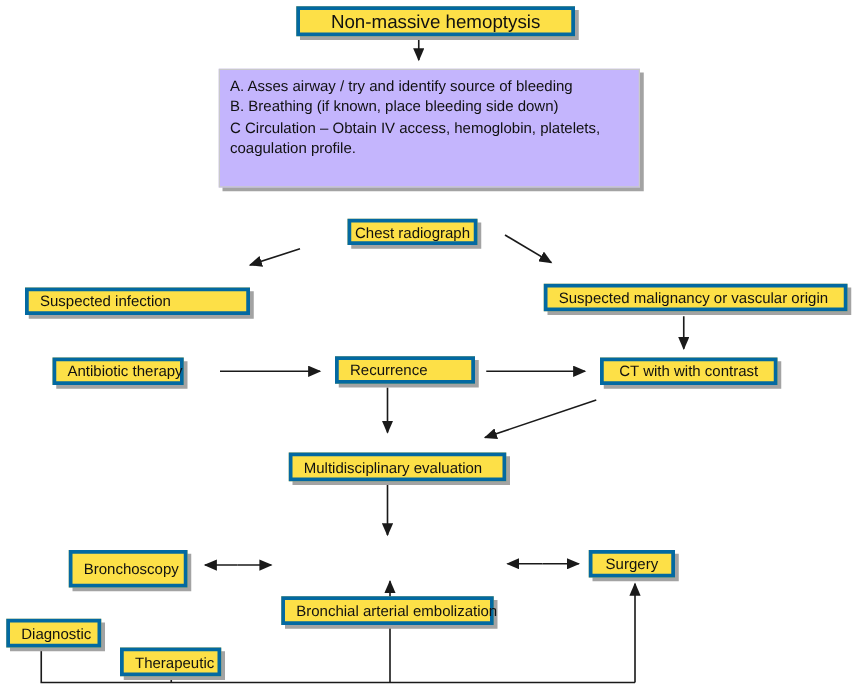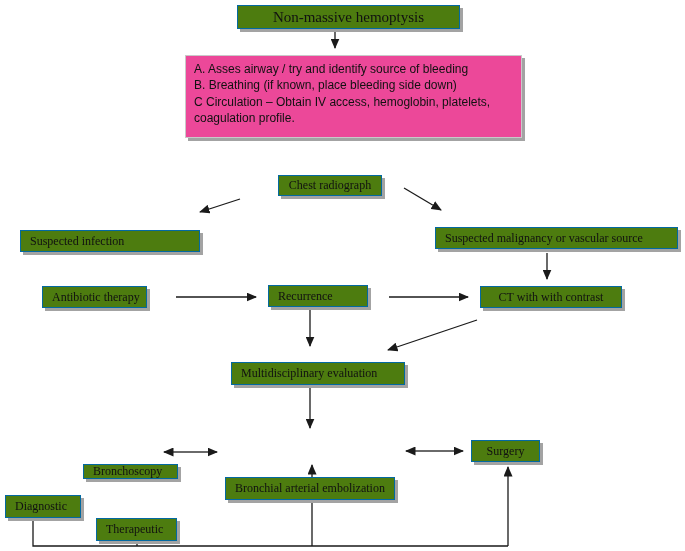--- a/index.html
+++ b/index.html
@@ -16,52 +16,50 @@
     overflow: hidden;
   }
   .wires {
     position: absolute;
     left: 0; top: 0;
     width: 685px; height: 551px;
     pointer-events: none;
   }
   .node {
     position: absolute;
-    background: #4d7c0f;
-    border: 1px solid #0369a1;
+    background: #fde047;
+    border: 3px solid #0369a1;
     box-shadow: 3px 3px 0 #a3a3a3;
     color: #111111;
     font-size: 12px;
     display: flex;
     align-items: center;
     padding-left: 9px;
     box-sizing: border-box;
     white-space: nowrap;
-    font-family: Liberation Serif, serif;
   }
   .node.center {
     justify-content: center;
     padding-left: 0;
   }
   .node.title {
     font-size: 15px;
   }
   .assessment {
     position: absolute;
     left: 175px; top: 55px;
-    width: 337px; height: 83px;
-    background: #ec4899;
+    width: 337px; height: 95px;
+    background: #c4b5fd;
     border: 1px solid #c9c9c9;
     box-shadow: 3px 3px 0 #a3a3a3;
     box-sizing: border-box;
     padding: 5px 8px;
     font-size: 12px;
     line-height: 16.4px;
     color: #111111;
-    margin-left: 10px;
   }
 </style>
 </head>
 <body>
 
 <div class="canvas">
 
   <svg class="wires" viewBox="0 0 685 551" xmlns="http://www.w3.org/2000/svg">
     <defs>
       <marker id="ah" markerUnits="userSpaceOnUse" markerWidth="11" markerHeight="9" refX="9.5" refY="4.5" orient="auto">
@@ -109,31 +107,31 @@
     <div>A. Asses airway / try and identify source of bleeding</div>
     <div>B. Breathing (if known, place bleeding side down)</div>
     <div>C Circulation – Obtain IV access, hemoglobin, platelets,</div>
     <div>coagulation profile.</div>
   </div>
 
   <div class="node center" style="left:278px; top:175px; width:104px; height:21px;">Chest radiograph</div>
 
   <div class="node" style="left:20px; top:230px; width:180px; height:22px;text-align:center;">Suspected infection</div>
 
-  <div class="node" style="left:435px; top:227px; width:243px; height:22px;">Suspected malignancy or vascular source</div>
+  <div class="node" style="left:435px; top:227px; width:243px; height:22px;">Suspected malignancy or vascular origin</div>
 
   <div class="node" style="left:42px; top:286px; width:105px; height:22px;">Antibiotic therapy</div>
 
-  <div class="node" style="left:268px; top:285px; width:100px; height:22px;">Recurrence</div>
+  <div class="node" style="left:268px; top:285px; width:112px; height:22px;">Recurrence</div>
 
   <div class="node center" style="left:480px; top:286px; width:142px; height:22px;">CT with with contrast</div>
 
   <div class="node" style="left:231px; top:362px; width:174px; height:23px;">Multidisciplinary evaluation</div>
 
-  <div class="node" style="left:55px; top:464px; width:95px; height:15px;margin-left:28px;">Bronchoscopy</div>
+  <div class="node" style="left:55px; top:440px; width:95px; height:30px;">Bronchoscopy</div>
 
   <div class="node" style="left:225px; top:437px; width:170px; height:23px;margin-top:40px;">Bronchial arterial embolization</div>
 
   <div class="node center" style="left:471px; top:440px; width:69px; height:22px;">Surgery</div>
 
   <div class="node" style="left:5px; top:495px; width:76px; height:23px;">Diagnostic</div>
 
   <div class="node" style="left:96px; top:518px; width:81px; height:23px;">Therapeutic</div>
 
 </div>

